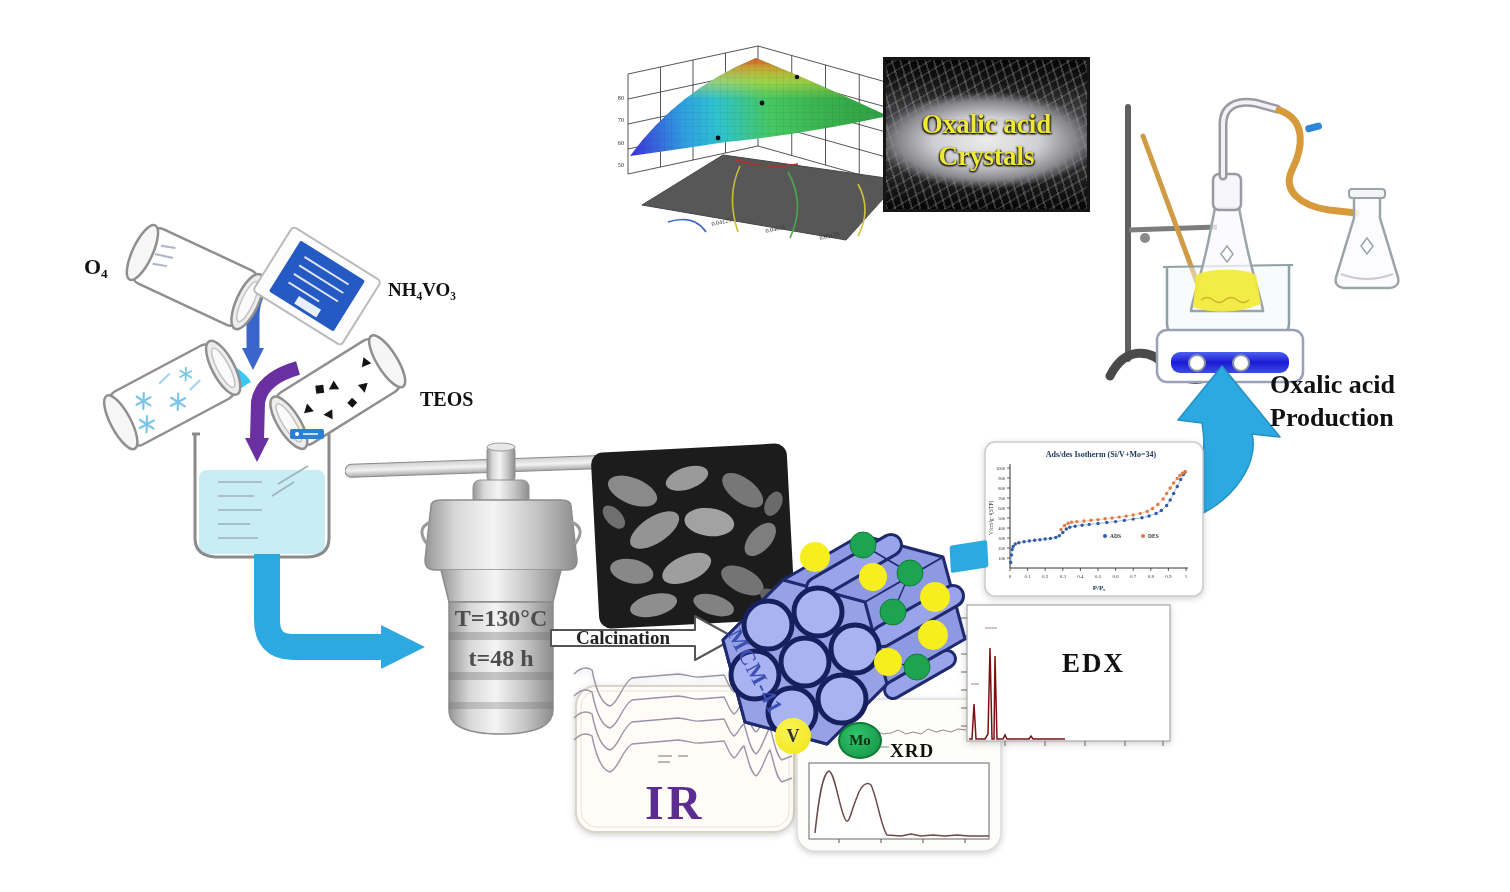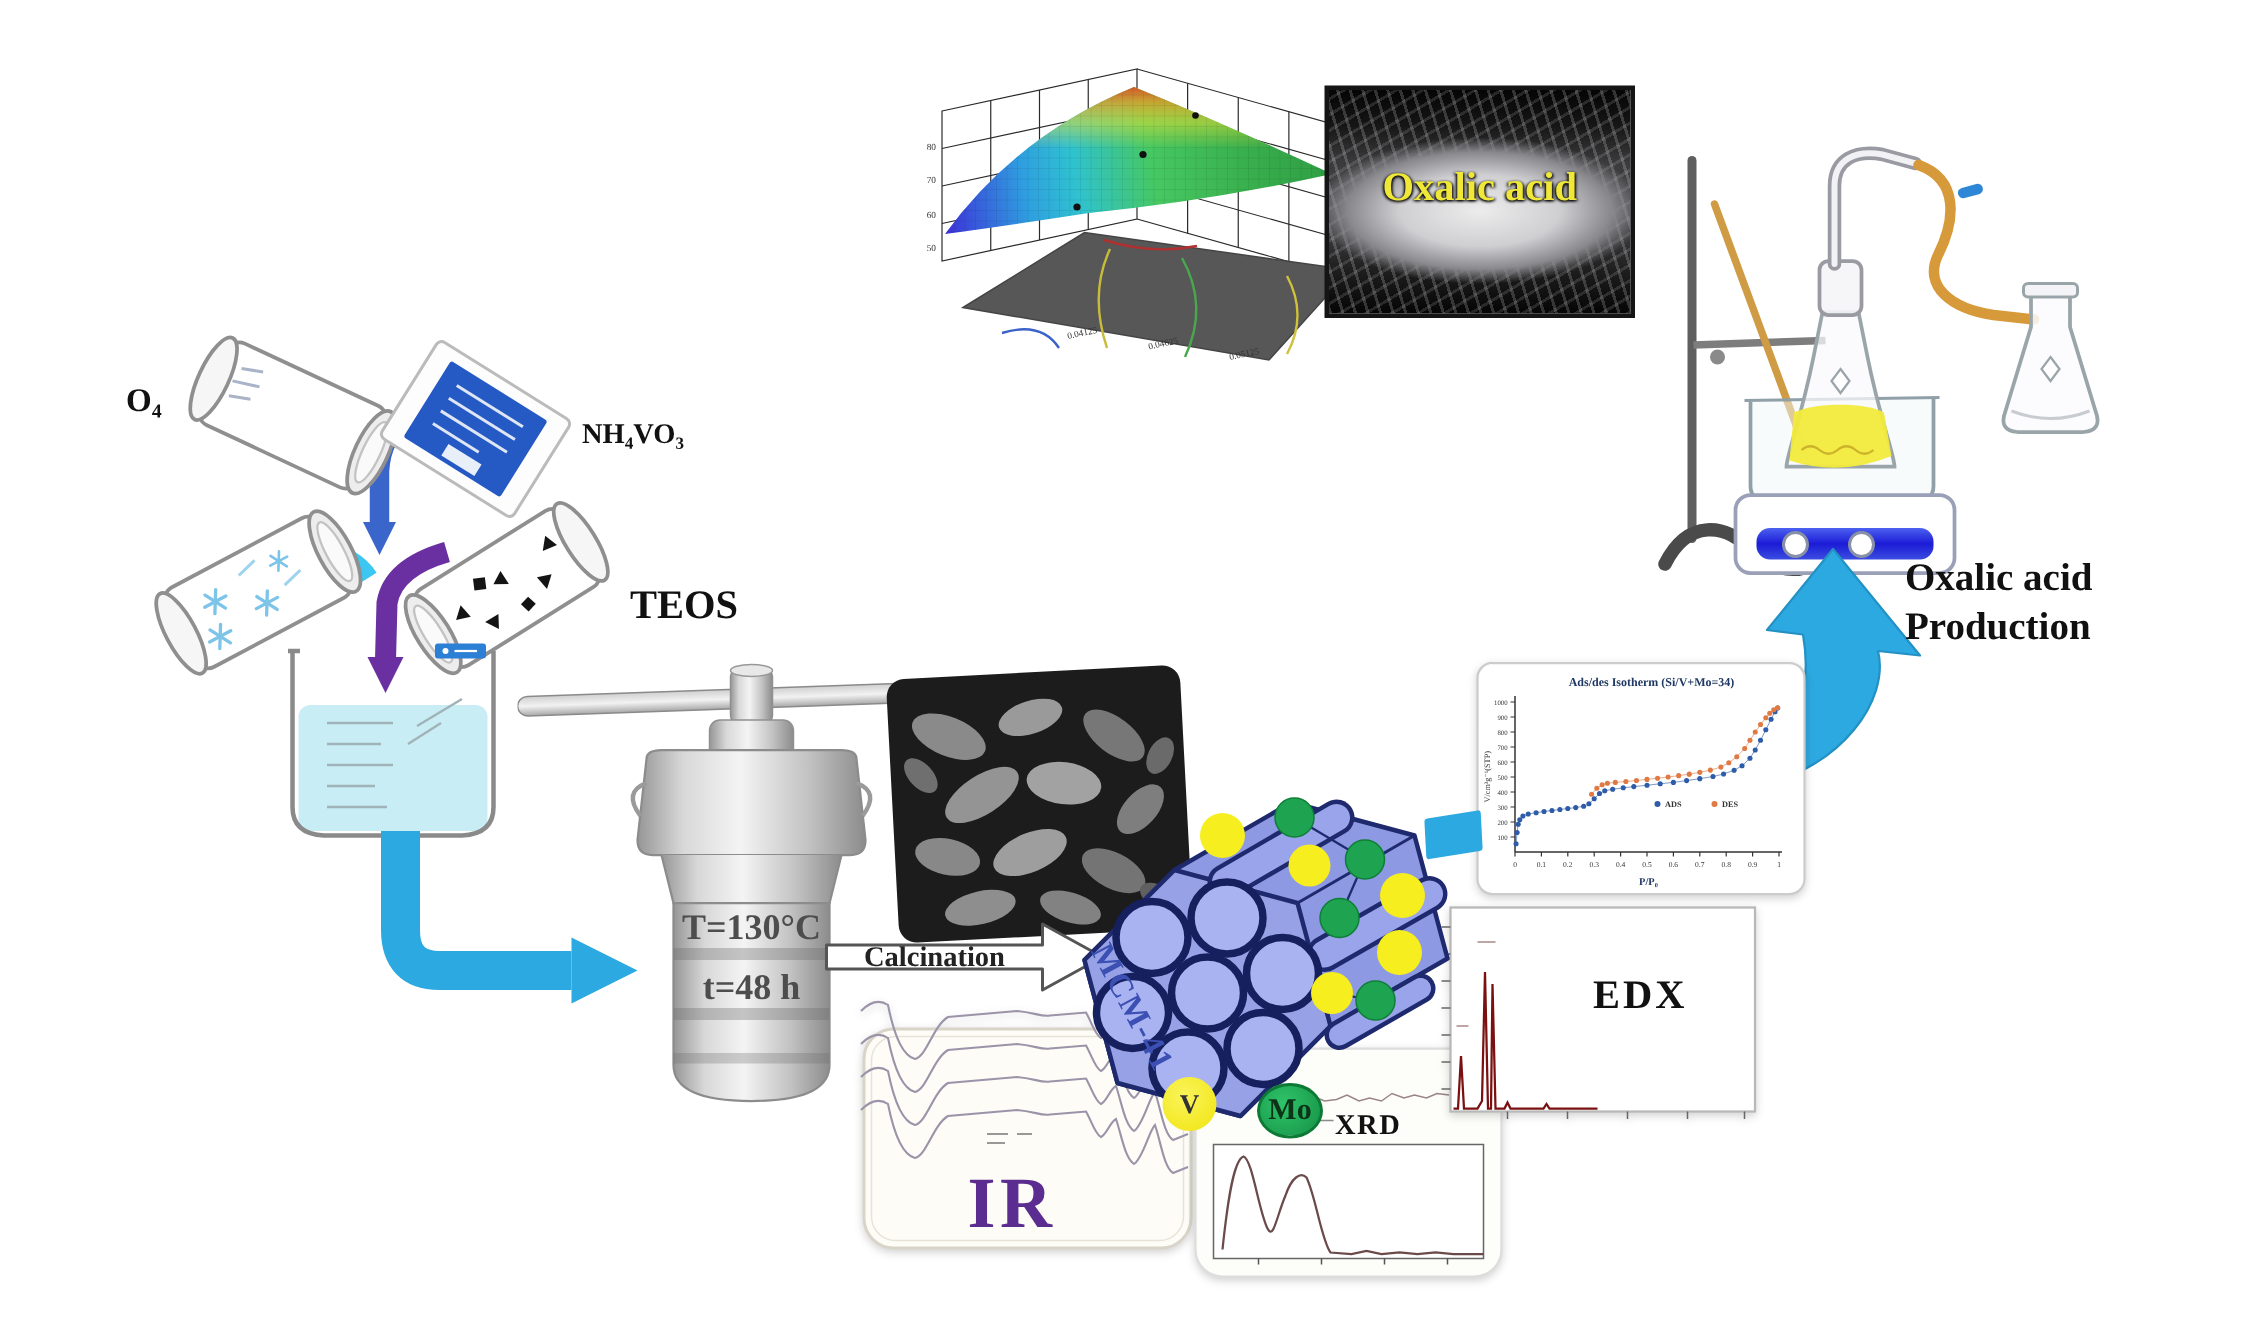--- a/index.html
+++ b/index.html
@@ -78,20 +78,21 @@
       <text x="16" y="139" text-anchor="end">50</text>
       <text x="104" y="198" transform="rotate(-12 104 198)">0.04125</text>
       <text x="158" y="205" transform="rotate(-12 158 205)">0.04625</text>
       <text x="212" y="212" transform="rotate(-12 212 212)">0.05125</text>
     </g>
   </svg>
 
   <div id="crystals" class="abs" style="left:883px;top:57px;width:201px;height:149px;">
     <div class="cap" style="margin-top:48px;font-size:27px;line-height:32px;">
       <div>Oxalic acid</div>
+      <div>Crystals</div>
     </div>
   </div>
 
   <svg class="abs" style="left:1105px;top:78px;" width="395" height="315" viewBox="0 0 395 315">
     <defs>
       <linearGradient id="blueGlow" x1="0" y1="0" x2="0" y2="1">
         <stop offset="0" stop-color="#4c62f0"></stop>
           <stop offset="0.5" stop-color="#1b1bd6"></stop>
         <stop offset="1" stop-color="#3b4de0"></stop>
       </linearGradient>
@@ -204,21 +205,21 @@
       <use href="#tri" transform="translate(-38,10) rotate(70)"></use>
       <use href="#tri" transform="translate(20,-14) rotate(120)"></use>
       <rect x="10" y="8" width="8" height="8" fill="#141414" transform="rotate(25 14 12)"></rect>
       <rect x="-10" y="-20" width="7" height="7" fill="#141414" transform="rotate(-15 -7 -17)"></rect>
       <use href="#tri" transform="translate(34,2) rotate(200)"></use>
     </g>
   </svg>
 
   <div class="abs lbl" style="left:84px;top:254px;font-size:22px;">O₄</div>
   <div class="abs lbl" style="left:388px;top:279px;font-size:19px;">NH₄VO₃</div>
-  <div class="abs lbl" style="left:420px;top:388px;font-size:27px;">TEOS</div>
+  <div class="abs lbl" style="left:420px;top:388px;font-size:20px;">TEOS</div>
 
   <svg class="abs" style="left:190px;top:426px;" width="150" height="140" viewBox="0 0 150 140">
     <rect x="9" y="44" width="126" height="84" rx="8" fill="#c9edf4"></rect>
     <path d="M5 8 L5 112 Q5 130 26 131 L118 131 Q139 130 139 112 L139 8" fill="none" stroke="#8a8a8a" stroke-width="3"></path>
     <line x1="2" y1="8" x2="10" y2="8" stroke="#8a8a8a" stroke-width="3"></line>
     <g stroke="#9fb3b8" stroke-width="1.6">
       <line x1="28" y1="56" x2="72" y2="56"></line>
         <line x1="28" y1="70" x2="64" y2="70"></line>
       <line x1="28" y1="84" x2="72" y2="84"></line>
         <line x1="28" y1="98" x2="60" y2="98"></line>
@@ -537,16 +538,16 @@
     </g>
     <text transform="translate(22,122) rotate(62)" font-size="22" font-weight="bold" fill="#3b50b2" letter-spacing="1">MCM-41</text>
   </svg>
 
   <div class="abs circle-badge" style="left:775px;top:718px;width:36px;height:36px;
        background:radial-gradient(circle at 40% 35%, #faf45a, #f0e40e);z-index:5;">
     <span style="font-weight:bold;font-size:18px;color:#333;">V</span>
   </div>
   <div class="abs circle-badge" style="left:838px;top:722px;width:40px;height:33px;border-radius:50%;
        background:radial-gradient(circle at 40% 35%, #2fc46a, #159045);border:2px solid #0c7a35;z-index:5;">
-    <span style="font-weight:bold;font-size:20px;color:#0b3318;">Mo</span>
+    <span style="font-weight:bold;font-size:15px;color:#0b3318;">Mo</span>
   </div>
 
 </div>
 
 </body></html>

